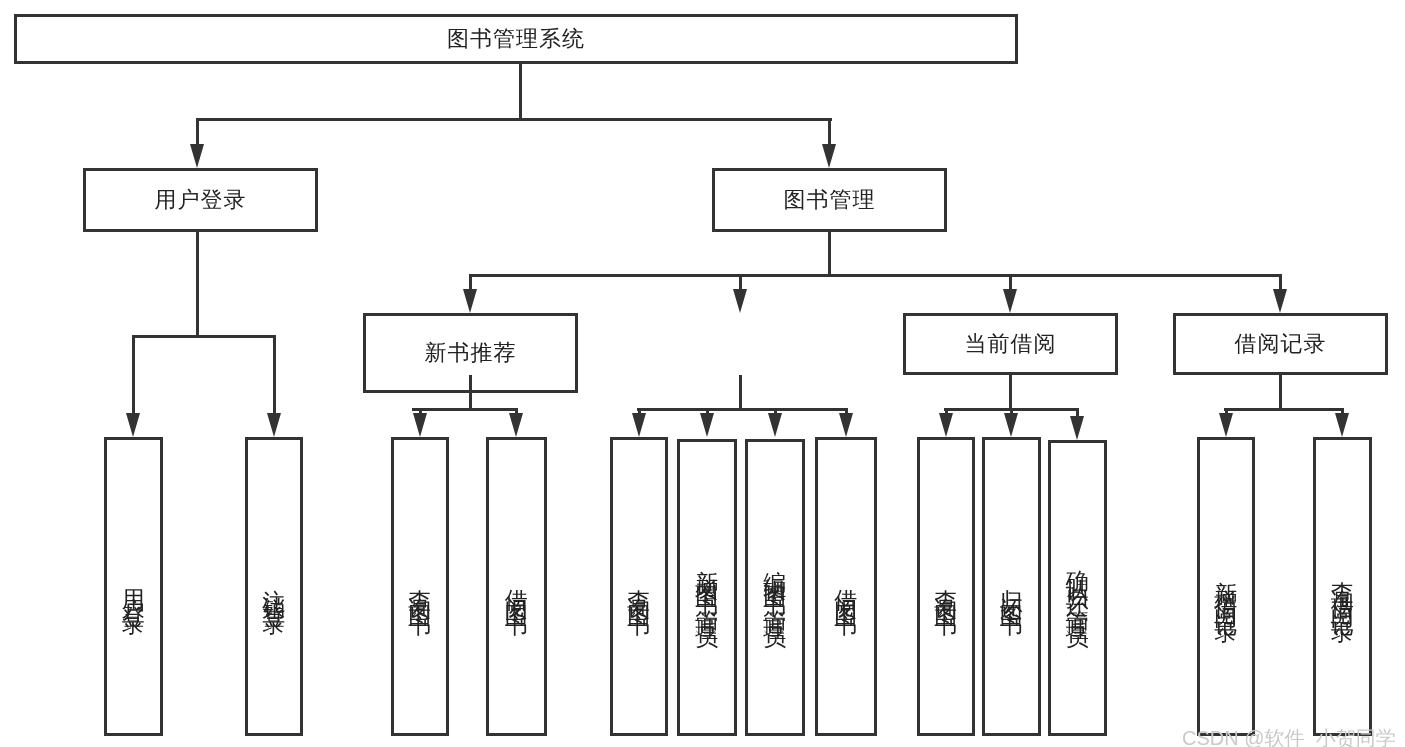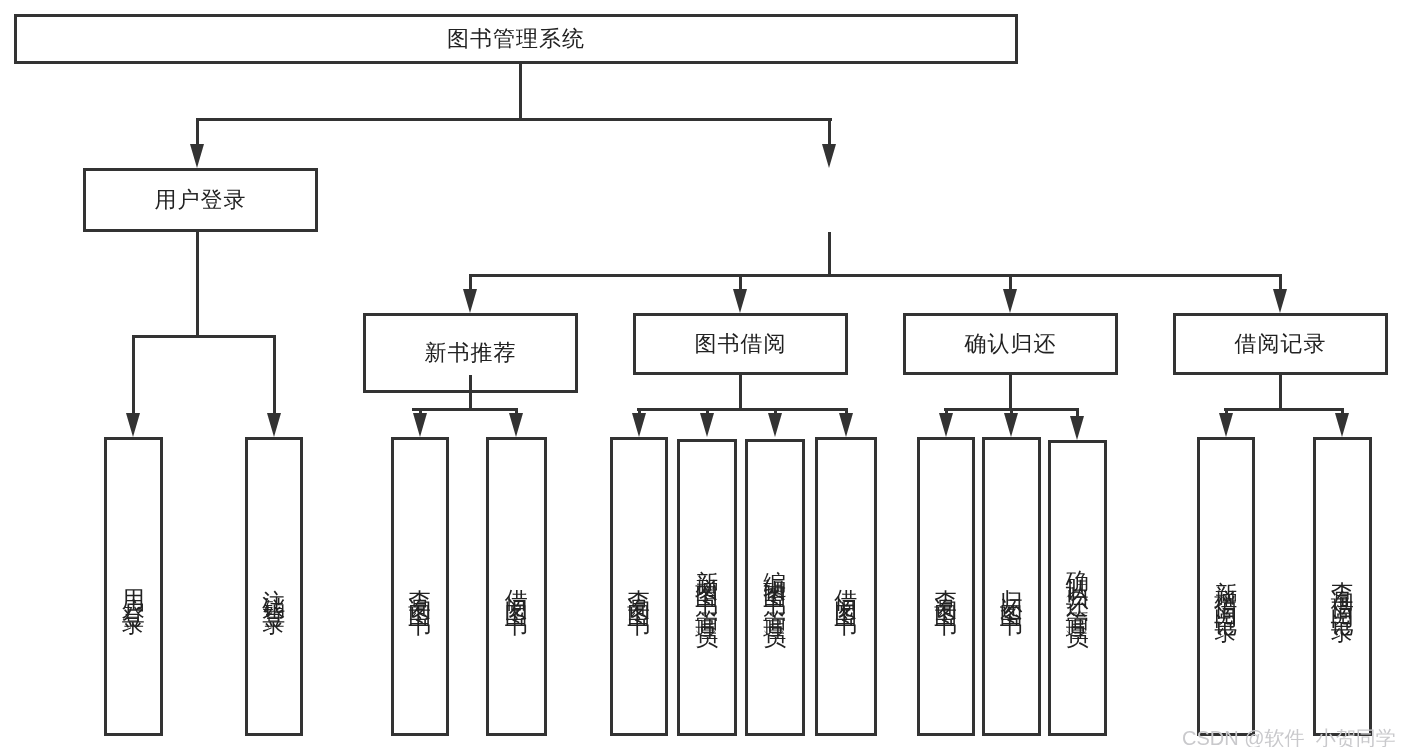--- a/index.html
+++ b/index.html
@@ -41,36 +41,36 @@
 <div class="canvas">
 
   <div class="box hbox" style="left:14px;top:14px;width:1004px;height:50px">图书管理系统</div>
 
   <div class="ln-v" style="left:519px;top:62px;height:59px"></div>
   <div class="ln-h" style="left:196px;top:118px;width:636px"></div>
   <div class="arrow" style="left:190px;top:118px;height:50px"></div>
   <div class="arrow" style="left:822px;top:118px;height:50px"></div>
 
   <div class="box hbox" style="left:83px;top:168px;width:235px;height:64px">用户登录</div>
+  <div class="box hbox" style="left:712px;top:168px;width:235px;height:64px">图书管理</div>
 
   <div class="ln-v" style="left:196px;top:232px;height:103px"></div>
   <div class="ln-h" style="left:132px;top:335px;width:144px"></div>
   <div class="arrow" style="left:126px;top:335px;height:102px"></div>
   <div class="arrow" style="left:267px;top:335px;height:102px"></div>
 
   <div class="ln-v" style="left:828px;top:232px;height:42px"></div>
   <div class="ln-h" style="left:469px;top:274px;width:813px"></div>
   <div class="arrow" style="left:463px;top:274px;height:39px"></div>
   <div class="arrow" style="left:733px;top:274px;height:39px"></div>
   <div class="arrow" style="left:1003px;top:274px;height:39px"></div>
   <div class="arrow" style="left:1273px;top:274px;height:39px"></div>
 
   <div class="box hbox" style="left:363px;top:313px;width:215px;height:80px">新书推荐</div>
-  <div class="box hbox" style="left:633px;top:313px;width:215px;height:62px">图书借阅</div>
-  <div class="box hbox" style="left:903px;top:313px;width:215px;height:62px">确认归还</div>
+  <div class="box hbox" style="left:903px;top:313px;width:215px;height:62px">当前借阅</div>
   <div class="box hbox" style="left:1173px;top:313px;width:215px;height:62px">借阅记录</div>
 
   <div class="ln-v" style="left:469px;top:375px;height:33px"></div>
   <div class="ln-h" style="left:412px;top:408px;width:106px"></div>
   <div class="arrow" style="left:413px;top:408px;height:29px"></div>
   <div class="arrow" style="left:509px;top:408px;height:29px"></div>
 
   <div class="ln-v" style="left:739px;top:375px;height:33px"></div>
   <div class="ln-h" style="left:637px;top:408px;width:211px"></div>
   <div class="arrow" style="left:632px;top:408px;height:29px"></div>

